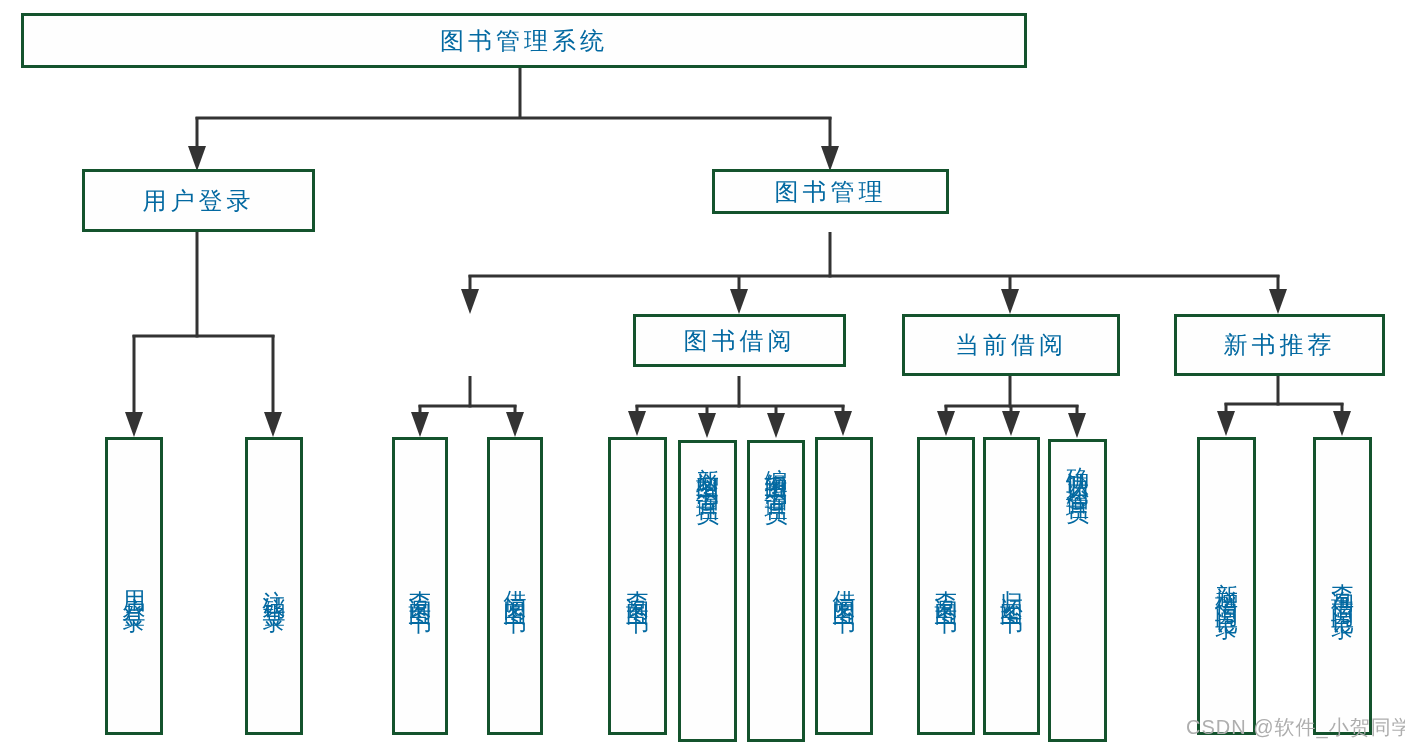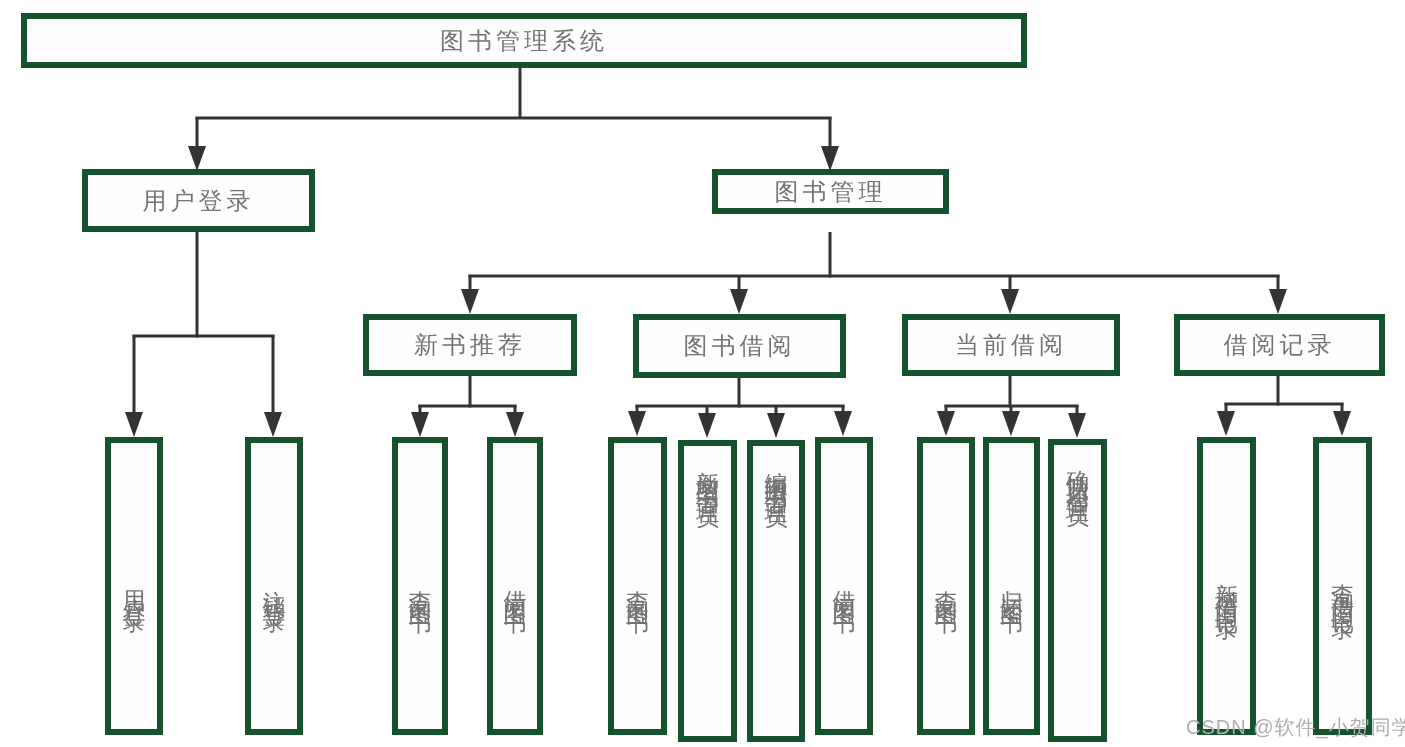--- a/index.html
+++ b/index.html
@@ -28,22 +28,22 @@
     fill: none;
   }
   #connectors polygon {
     fill: #333333;
     stroke: none;
   }
   .node {
     position: absolute;
     box-sizing: border-box;
     background: #fefefe;
-    border: 6px solid #14532d;
-    color: #737373;
+    border: 3px solid #14532d;
+    color: #0369a1;
     display: flex;
     align-items: center;
     justify-content: center;
     z-index: 2;
   }
   .node.h .lbl {
     font-size: 24px;
     letter-spacing: 4px;
     white-space: nowrap;
   }
@@ -63,21 +63,21 @@
   }
   .node.v.tall .lbl {
     padding-top: 7px;
     letter-spacing: 5px;
   }
   
   #n-root    { left: 21px;  top: 13px;  width: 1006px; height: 55px; }
   #n-login   { left: 82px;  top: 169px; width: 233px;  height: 63px; }
   #n-mgmt    { left: 712px; top: 169px; width: 237px;  height: 45px; }
   #n-rec     { left: 363px; top: 314px; width: 214px;  height: 62px; }
-  #n-borrow  { left: 633px; top: 314px; width: 213px;  height: 64px; }
+  #n-borrow  { left: 633px; top: 314px; width: 213px;  height: 53px; }
   #n-current { left: 902px; top: 314px; width: 218px;  height: 62px; }
   #n-records { left: 1174px;top: 314px; width: 211px;  height: 62px; }
   #n-l-login  { left: 105px;  width: 58px; }
   #n-l-logout { left: 245px;  width: 58px; }
   #n-rec-0    { left: 392px;  width: 56px; }
   #n-rec-1    { left: 487px;  width: 56px; }
   #n-bor-0    { left: 608px;  width: 59px; }
   #n-bor-1    { left: 678px;  top: 440px; width: 59px; height: 302px; }
   #n-bor-2    { left: 747px;  top: 440px; width: 58px; height: 302px; }
   #n-bor-3    { left: 815px;  width: 58px; }
@@ -168,31 +168,28 @@
     <span class="lbl">图书管理系统</span>
   </div>
 
   <div class="node h" id="n-login">
     <span class="lbl">用户登录</span>
   </div>
   <div class="node h" id="n-mgmt">
     <span class="lbl">图书管理</span>
   </div>
 
-  <div class="node h" id="n-rec">
-    <span class="lbl">新书推荐</span>
-  </div>
   <div class="node h" id="n-borrow">
     <span class="lbl">图书借阅</span>
   </div>
   <div class="node h" id="n-current">
     <span class="lbl">当前借阅</span>
   </div>
   <div class="node h" id="n-records">
-    <span class="lbl">借阅记录</span>
+    <span class="lbl">新书推荐</span>
   </div>
 
   <div class="node v" id="n-l-login">
     <span class="lbl">用户登录</span>
   </div>
   <div class="node v" id="n-l-logout">
     <span class="lbl">注销登录</span>
   </div>
 
   <div class="node v" id="n-rec-0">

